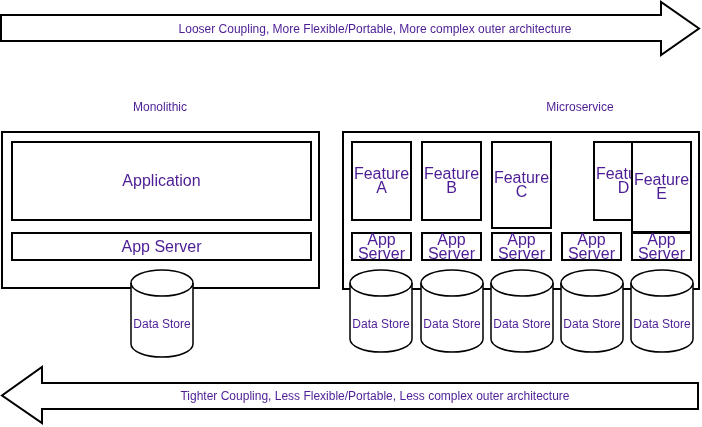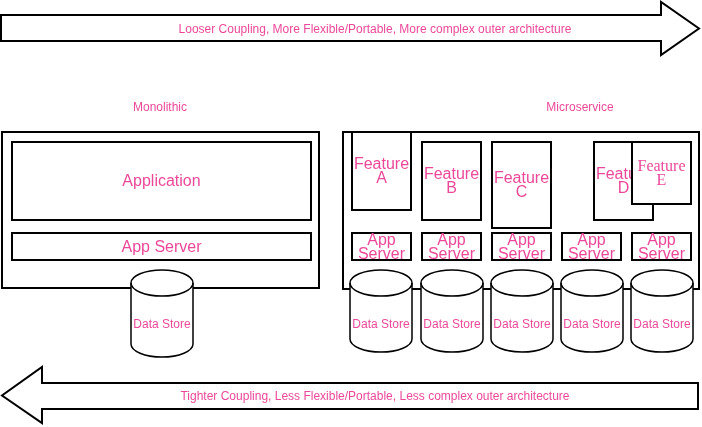--- a/index.html
+++ b/index.html
@@ -1,18 +1,18 @@
 <!DOCTYPE html>
 <html><head>
 <meta charset="utf-8">
 <style>
   html,body{margin:0;padding:0;background:#ffffff;}
   .canvas{
     position:relative;width:702px;height:427px;background:#ffffff;
-    font-family:"Liberation Sans",sans-serif;color:#ec4899;overflow:hidden;
+    font-family:"Liberation Sans",sans-serif;color:#4c1d95;overflow:hidden;
   }
   .abs{position:absolute;}
   .box{
     position:absolute;box-sizing:border-box;border:2px solid #000;background:#fff;
     display:flex;align-items:center;justify-content:center;text-align:center;
     font-size:16px;line-height:14px;
   }
   .thin{border-width:2px;}
   .label{
     position:absolute;display:flex;align-items:center;justify-content:center;
@@ -37,33 +37,33 @@
   <div class="box" style="left:1px;top:131px;width:319px;height:158px;"></div>
   <div class="box thin" style="left:11px;top:141px;width:301px;height:80px;">
     <span>Application</span>
   </div>
   <div class="box thin" style="left:11px;top:232px;width:301px;height:29px;">
     <span>App Server</span>
   </div>
 
   <div class="box" style="left:342px;top:131px;width:358px;height:159px;"></div>
 
-  <div class="box thin" style="left:351px;top:131px;width:61px;height:80px;">
+  <div class="box thin" style="left:351px;top:141px;width:61px;height:80px;">
     <span>Feature A</span>
   </div>
   <div class="box thin" style="left:421px;top:141px;width:61px;height:80px;">
     <span>Feature B</span>
   </div>
   <div class="box thin" style="left:491px;top:141px;width:61px;height:88px;">
     <span>Feature C</span>
   </div>
   <div class="box thin" style="left:593px;top:141px;width:61px;height:80px;">
     <span>Feature D</span>
   </div>
-  <div class="box thin" style="left:631px;top:141px;width:61px;height:64px;font-family:Liberation Serif, serif;">
+  <div class="box thin" style="left:631px;top:141px;width:61px;height:92px;">
     <span>Feature E</span>
   </div>
 
   <div class="box thin wrap" style="left:351px;top:232px;width:61px;height:29px;">
     <span>App Server</span>
   </div>
   <div class="box thin wrap" style="left:421px;top:232px;width:61px;height:29px;">
     <span>App Server</span>
   </div>
   <div class="box thin wrap" style="left:491px;top:232px;width:61px;height:29px;">

